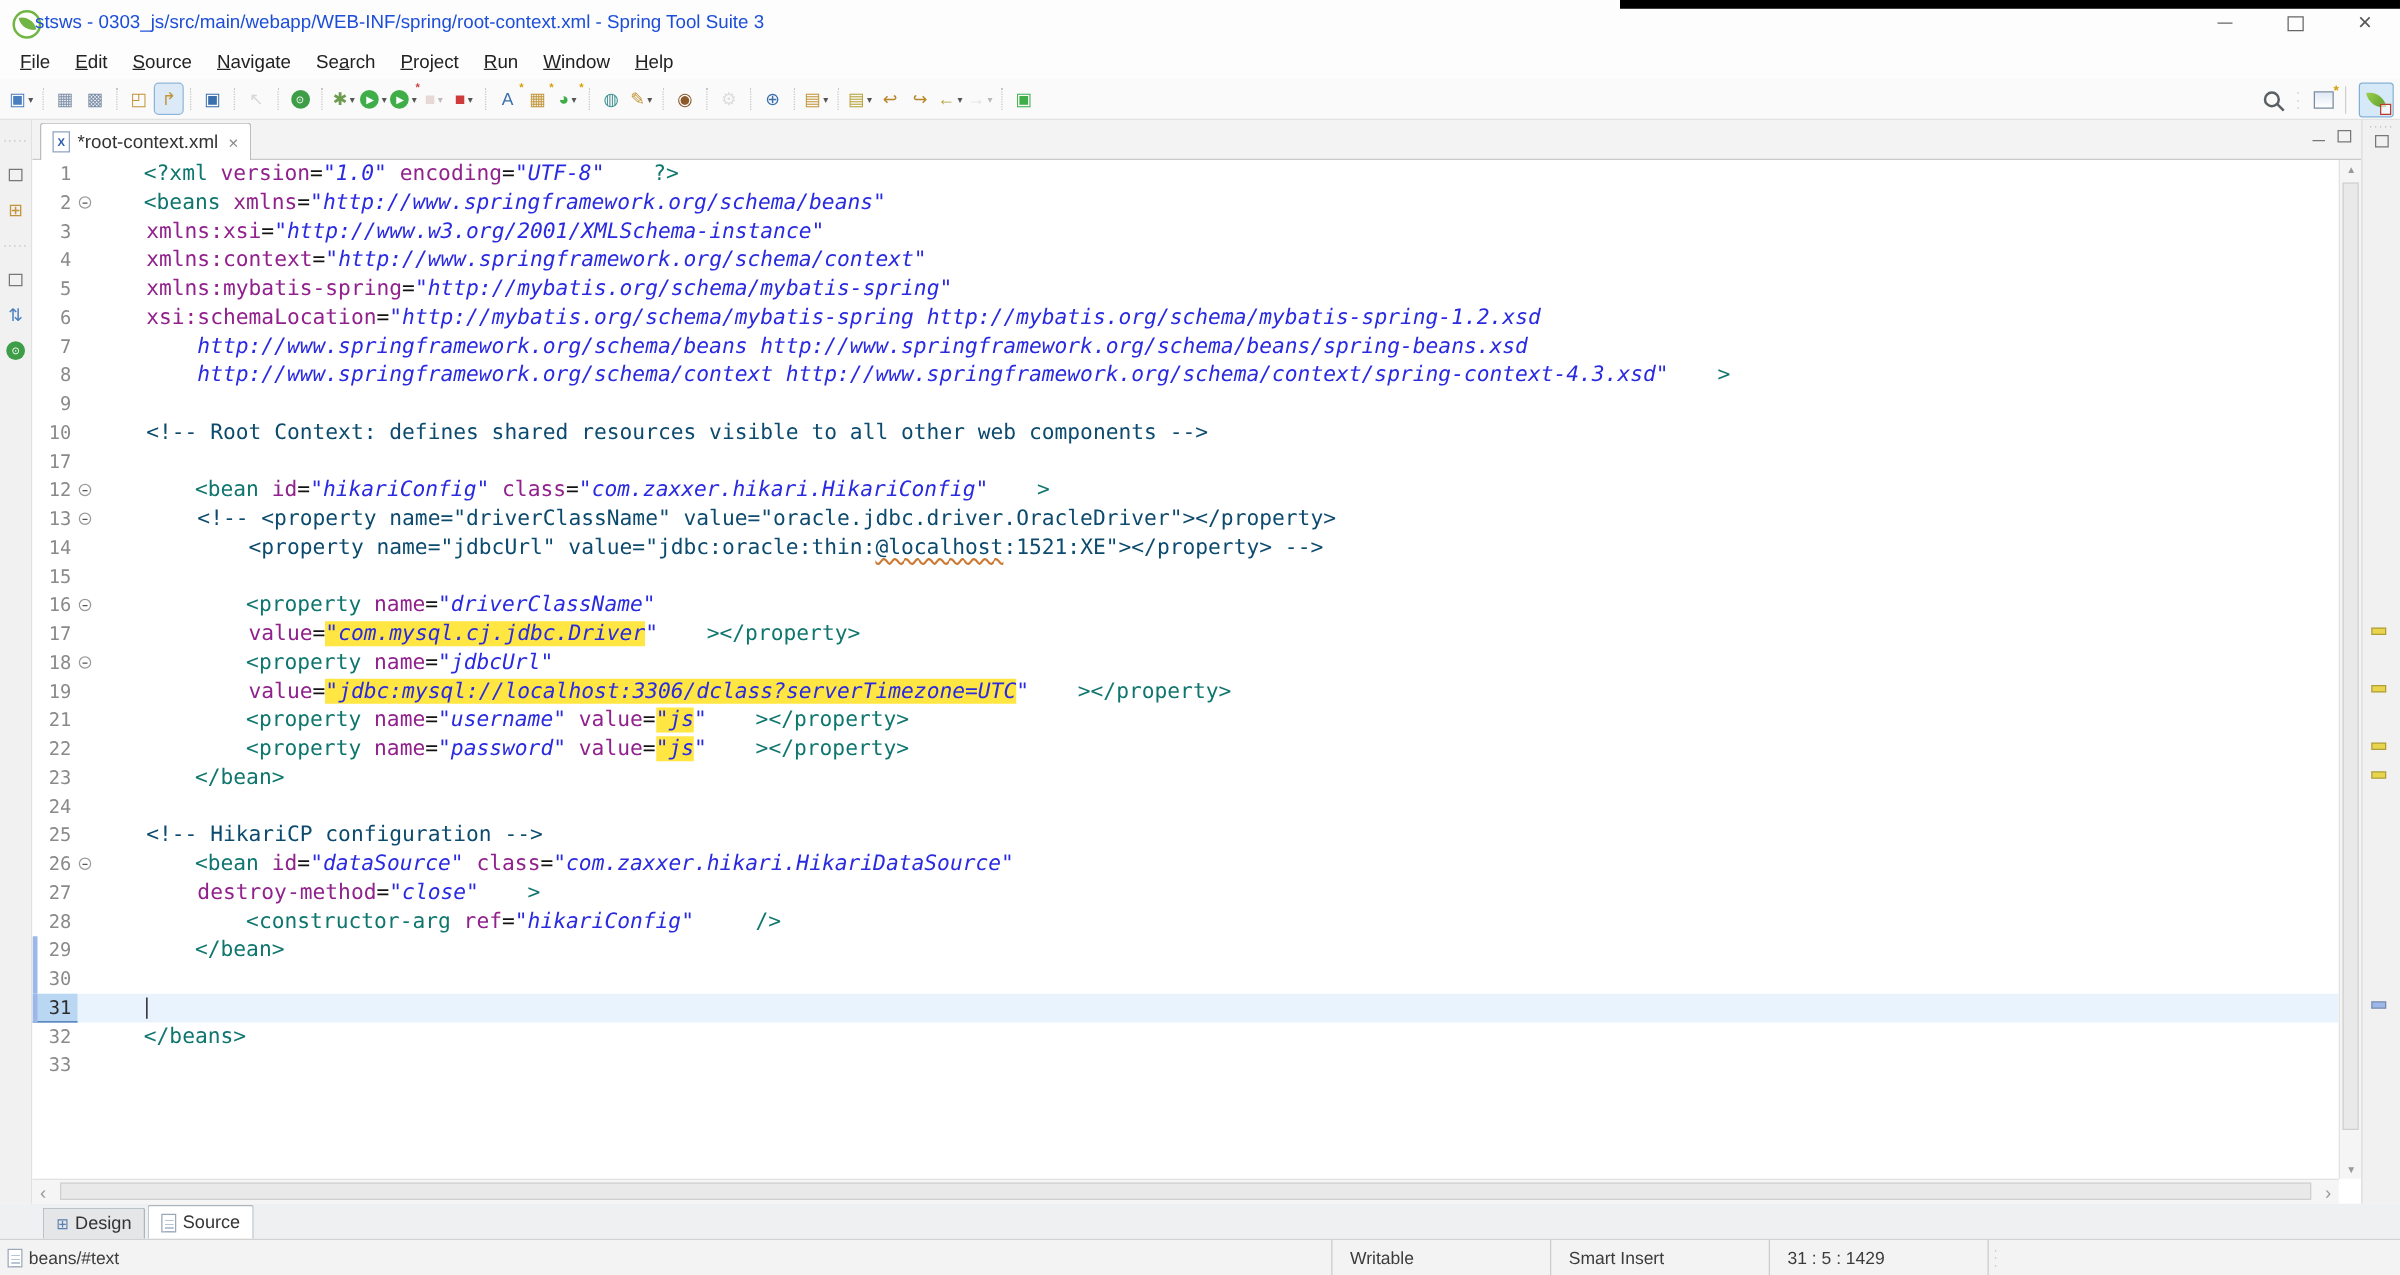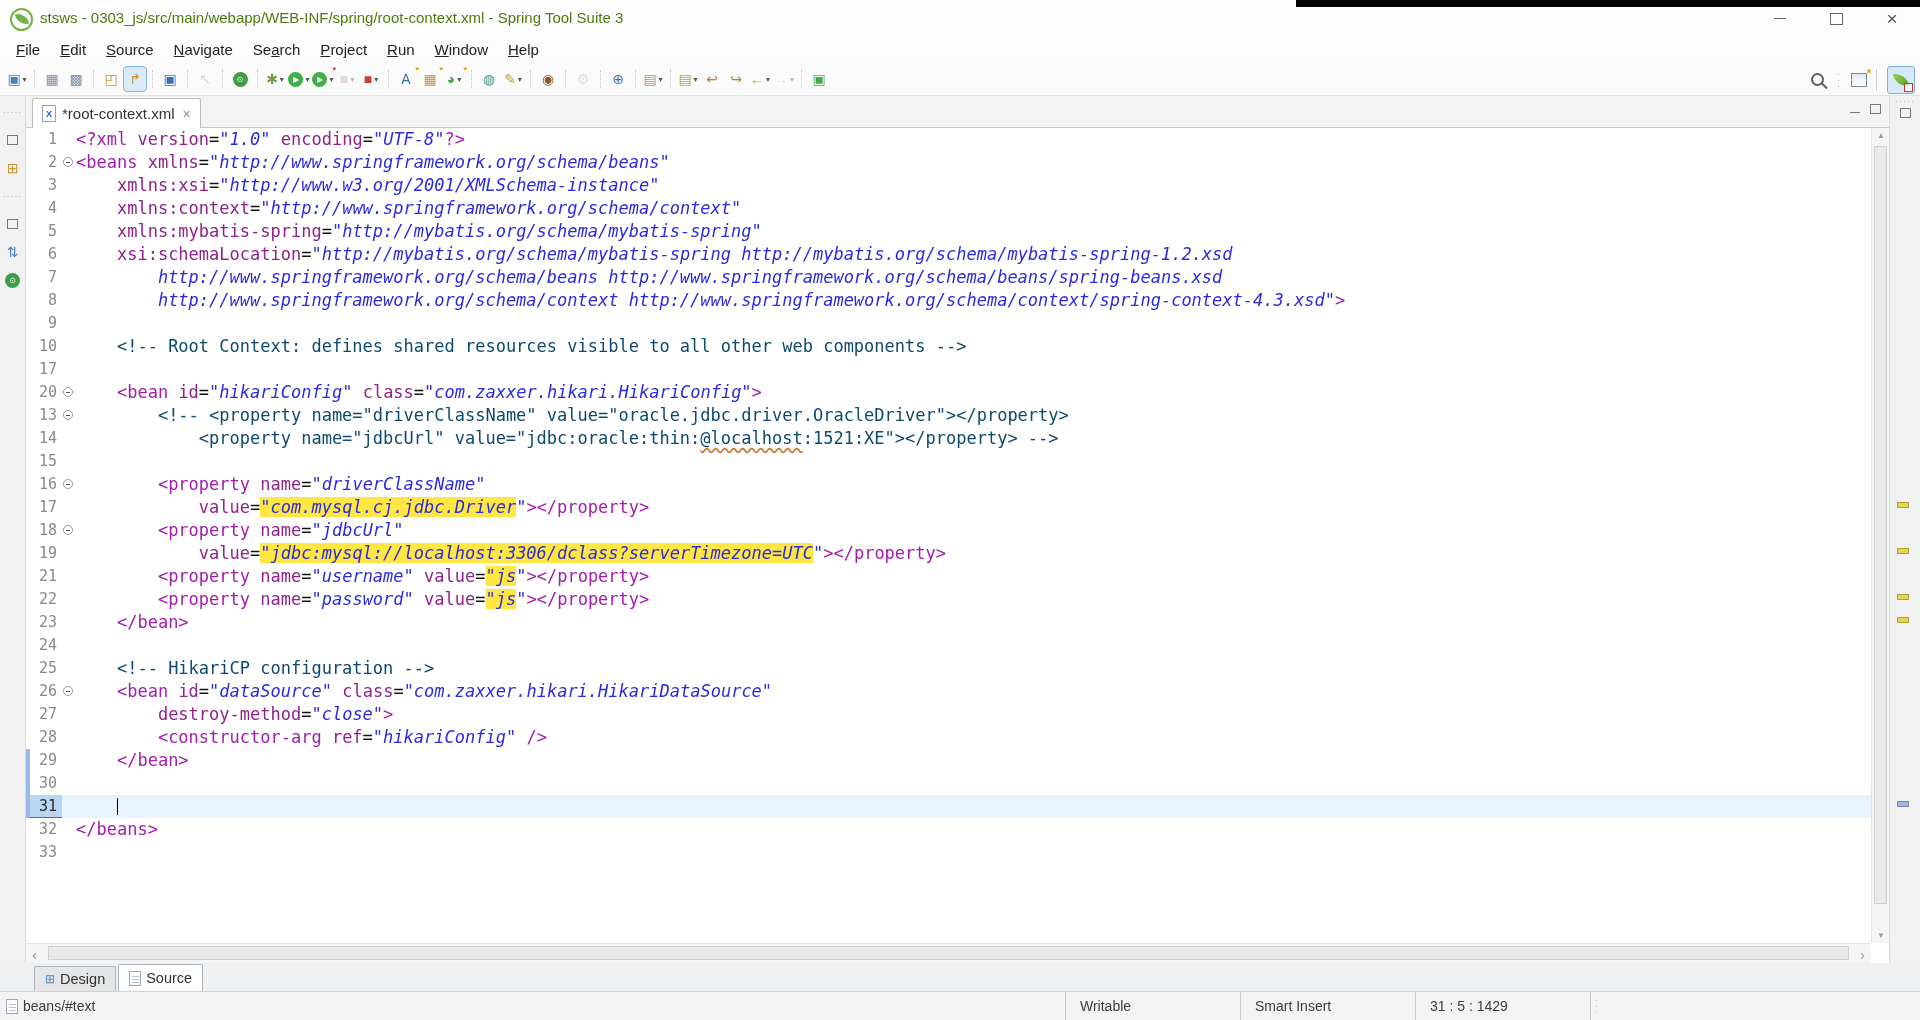--- a/index.html
+++ b/index.html
@@ -5,21 +5,21 @@
   html,body{margin:0;padding:0;}
   body{width:1920px;height:1020px;position:relative;overflow:hidden;background:#fff;
        font-family:"Liberation Sans",sans-serif;-webkit-font-smoothing:antialiased;}
   .abs{position:absolute;}
 
   
   .titlebar{left:0;top:0;width:1920px;height:37px;background:#fdfdfd;}
   .black-strip{left:1296px;top:0;width:624px;height:7px;background:#000;}
   .app-icon{left:10px;top:8px;width:19px;height:19px;border-radius:50%;background:#fff;border:2px solid #71b544;position:absolute;}
   .app-icon::after{content:"";position:absolute;left:4px;top:3px;right:3px;bottom:4px;background:#71b544;border-radius:0 100% 0 100%;transform:rotate(-12deg);}
-  .title-text{left:40px;top:9px;font-size:15px;color:#4d7c0f;white-space:nowrap;}
+  .title-text{left:28px;top:9px;font-size:15px;color:#1d4ed8;white-space:nowrap;}
   .winctl{top:0;height:37px;width:56px;display:flex;align-items:center;justify-content:center;color:#666;}
   .ic-min{width:12px;height:1.5px;background:#666;}
   .ic-max{width:11px;height:10px;border:1.5px solid #666;position:relative;background:#fdfdfd;}
   .ic-max::before{content:"";position:absolute;left:2px;top:-4px;width:11px;height:10px;border:1.5px solid #666;z-index:-1;}
   .ic-close{font-size:19px;line-height:19px;color:#555;}
 
   
   .menubar{left:0;top:37px;width:1920px;height:26px;display:flex;align-items:center;padding-left:6px;font-size:15px;color:#222;background:#fdfdfd;}
   .menu-item{padding:2px 10px 3px 10px;text-align:right;}
   .menu-item u{text-decoration:underline;}
@@ -67,21 +67,21 @@
 
   .codearea{position:absolute;left:0;top:32px;right:18px;bottom:20px;background:#fff;overflow:hidden;}
   .row{display:flex;height:23px;position:relative;}
   .row.cur{background:#e9f3fd;}
   .num{width:36px;flex:0 0 36px;text-align:right;padding-right:5px;color:#8a8a8a;font-family:"DejaVu Sans Mono",monospace;font-size:15px;line-height:23px;box-sizing:border-box;}
   .row.cur .num{background:#b9d7f2;border-bottom:1px solid #3d6fae;color:#2c2c2c;box-sizing:border-box;}
   .fold{width:14px;flex:0 0 14px;position:relative;}
   .fold-ic{position:absolute;left:1px;top:6px;width:10px;height:10px;border:1px solid #9a9a9a;border-radius:50%;background:#fff;box-sizing:border-box;}
   .fold-ic::after{content:"";position:absolute;left:2px;top:3.5px;width:4px;height:1px;background:#555;}
   .codeln{margin:0;font-family:"DejaVu Sans Mono",monospace;font-size:17px;line-height:23px;white-space:pre;}
-  .c-t{color:#a21caf;}
+  .c-t{color:#0f766e;margin-left:39px;}
   .c-a{color:#91218c;}
   .c-v{color:#2a2ae0;font-style:italic;}
   .c-p{color:#111;}
   .c-c{color:#0c4a6e;}
   .c-h{background:#ffe642;}
   .c-w{text-decoration:underline;text-decoration-style:wavy;text-decoration-color:#cc7832;text-underline-offset:3px;}
   .chgbar{position:absolute;left:0;top:0;bottom:0;width:4px;background:#9db8e8;}
   .caret{position:absolute;top:3px;width:1.5px;height:17px;background:#000;}
 
   .vscroll{position:absolute;top:32px;bottom:20px;right:0;width:18px;background:#f5f5f5;border-left:1px solid #e2e2e2;box-sizing:border-box;}
@@ -354,21 +354,21 @@
           <div class="num">10</div>
           <div class="fold"></div>
           <pre class="codeln"><span class="c-p">    </span><span class="c-c">&lt;!-- Root Context: defines shared resources visible to all other web components --&gt;</span></pre>
         </div>
         <div class="row">
           <div class="num">17</div>
           <div class="fold"></div>
           <pre class="codeln"></pre>
         </div>
         <div class="row">
-          <div class="num">20</div>
+          <div class="num">12</div>
           <div class="fold">
             <span class="fold-ic"></span>
           </div>
           <pre class="codeln"><span class="c-p">    </span><span class="c-t">&lt;bean </span><span class="c-a">id</span><span class="c-p">=</span><span class="c-v">"hikariConfig"</span><span class="c-p"> </span><span class="c-a">class</span><span class="c-p">=</span><span class="c-v">"com.zaxxer.hikari.HikariConfig"</span><span class="c-t">&gt;</span></pre>
         </div>
         <div class="row">
           <div class="num">13</div>
           <div class="fold">
             <span class="fold-ic"></span>
           </div>

